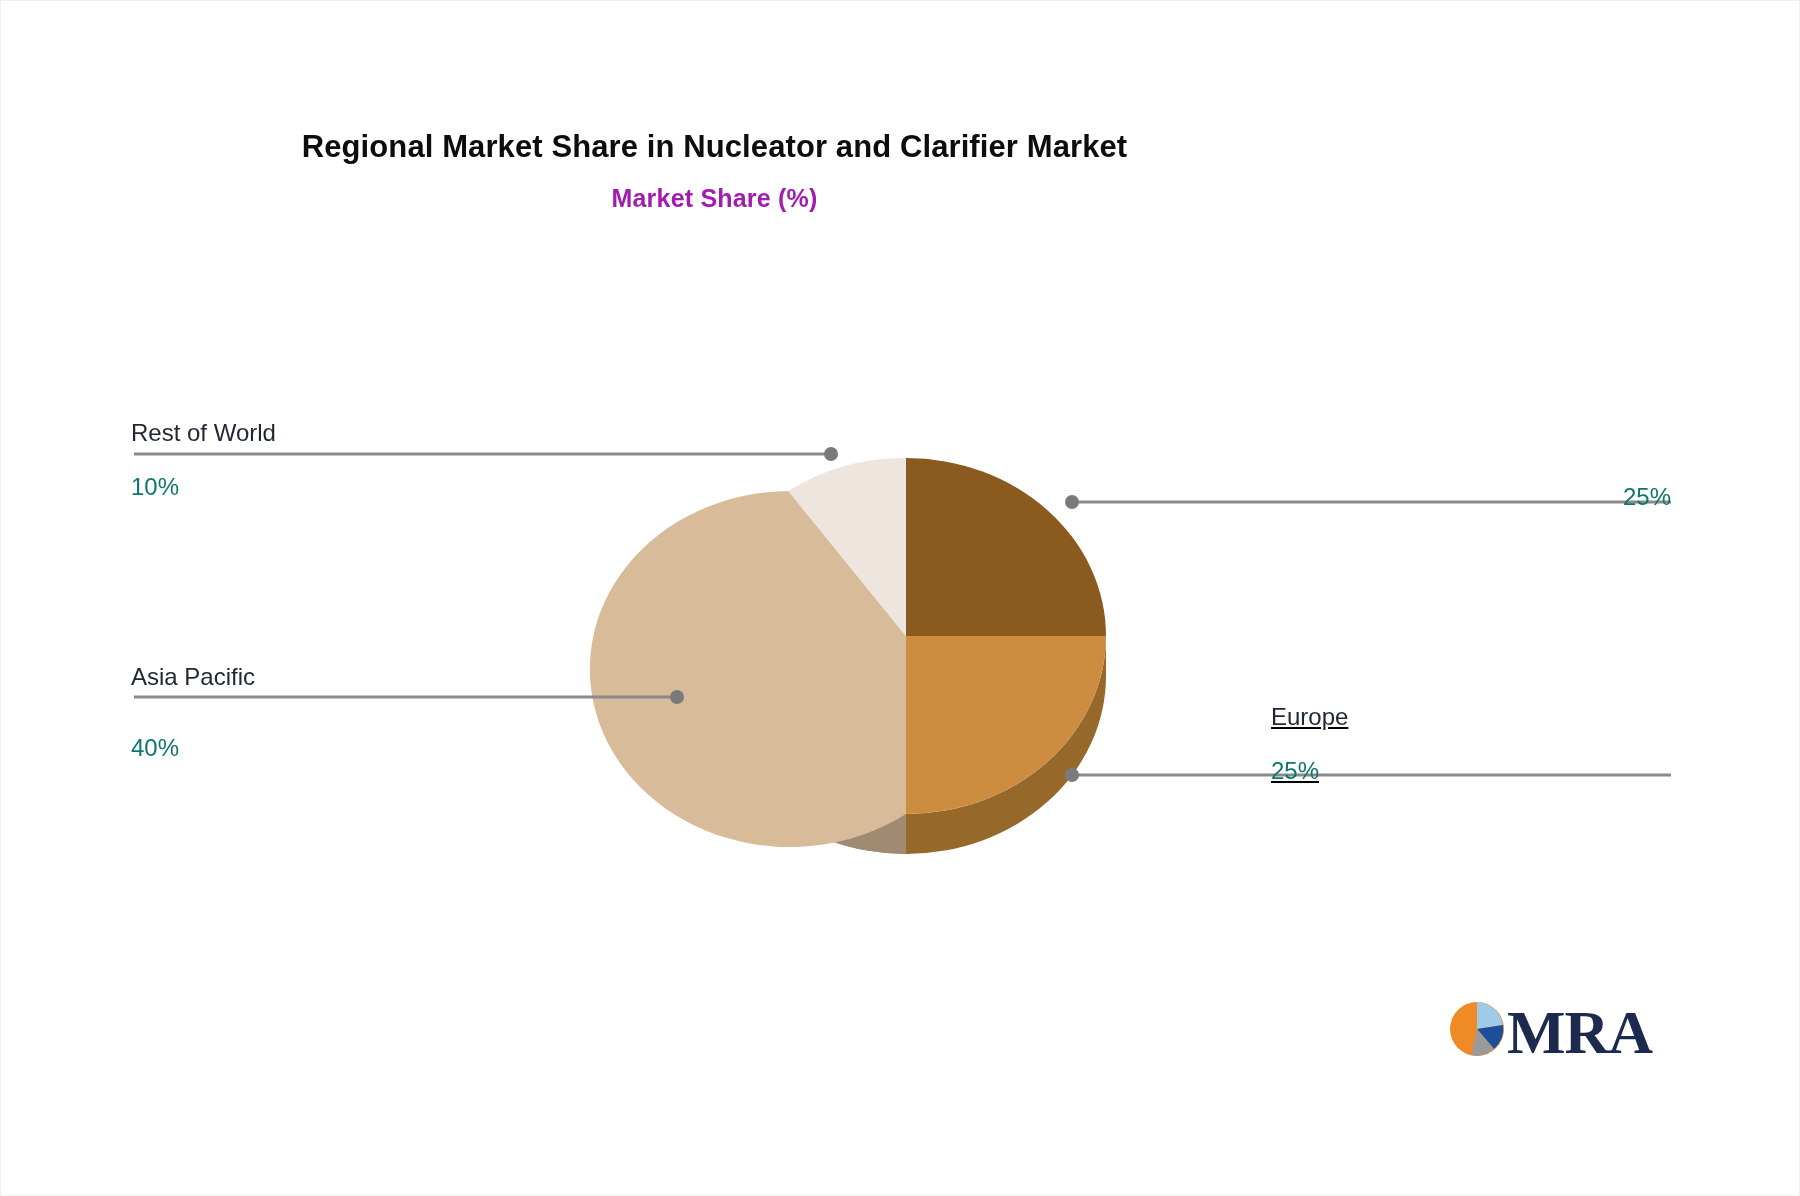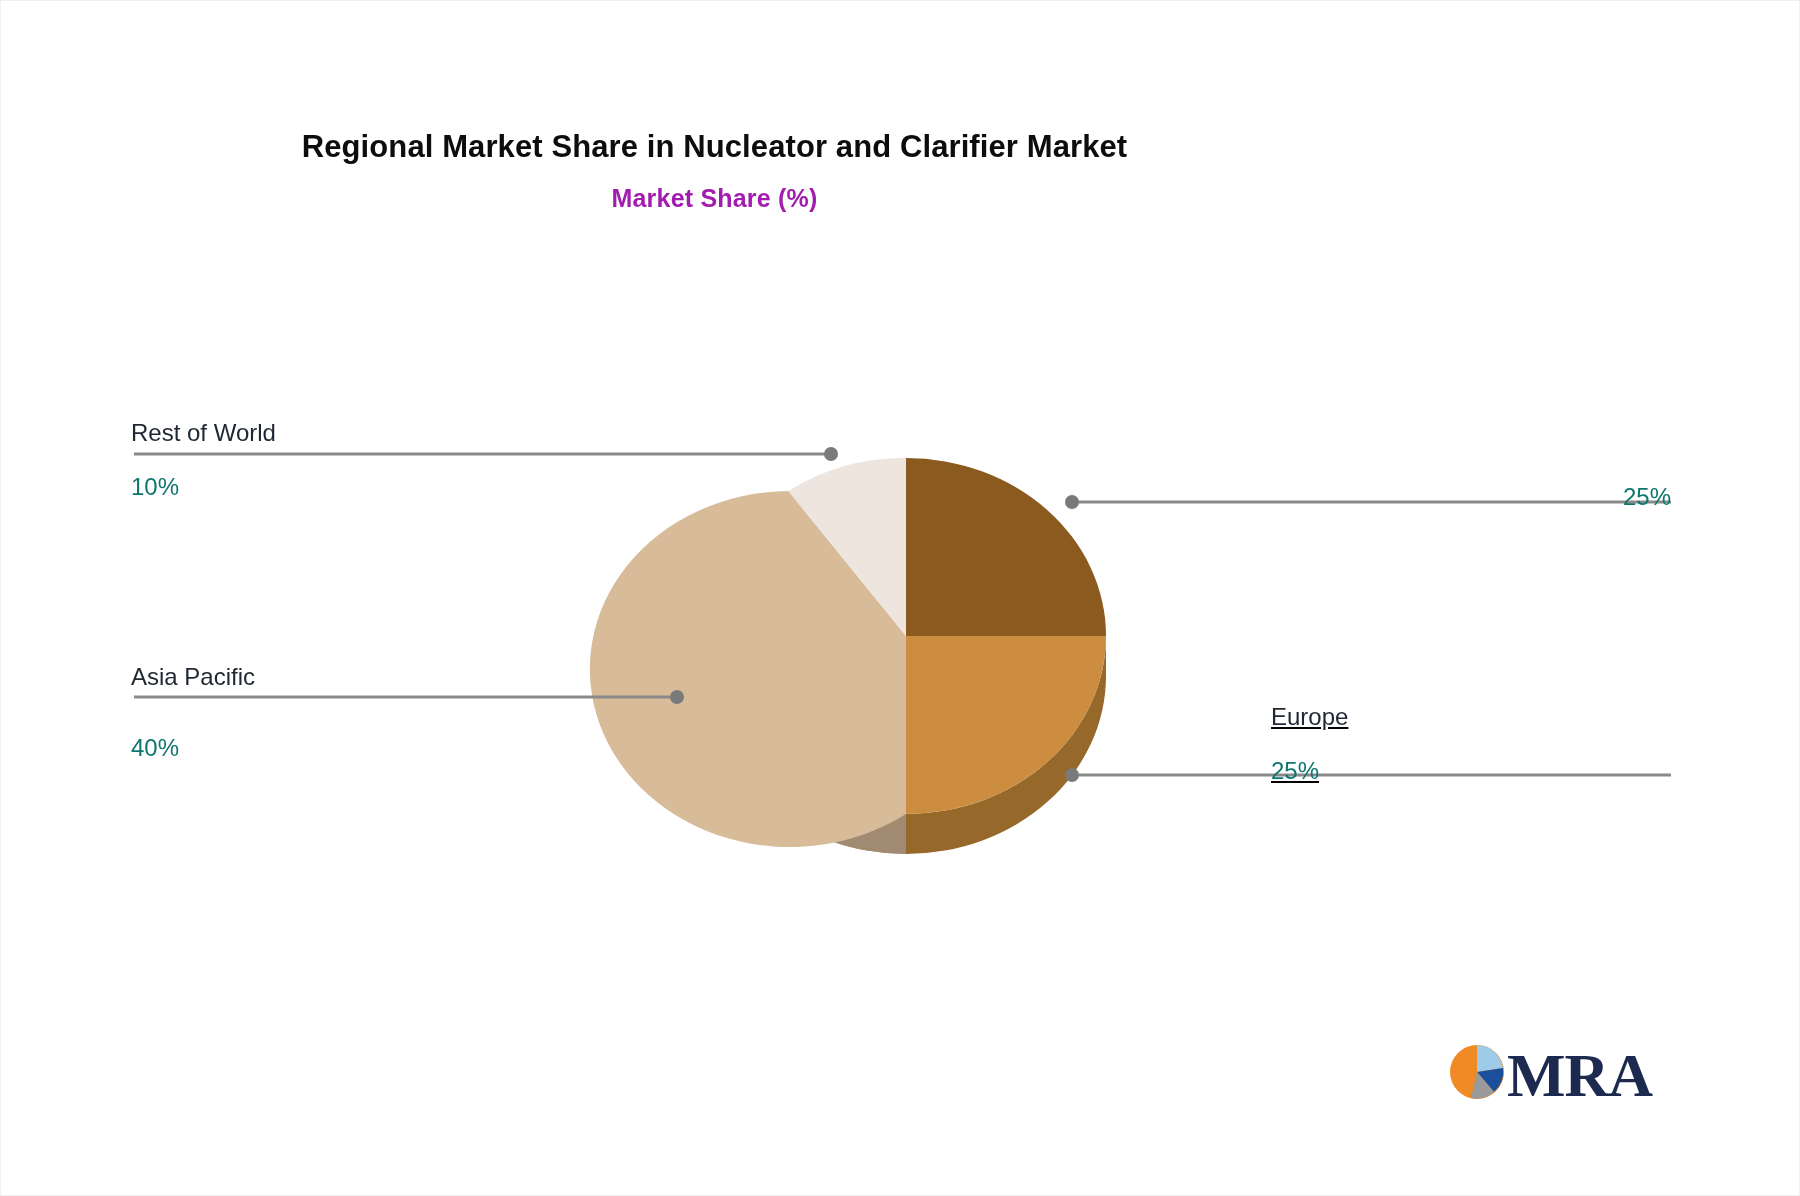--- a/index.html
+++ b/index.html
@@ -79,21 +79,21 @@
   
   #callout-rest-of-world { left: 130px; top: 416px; text-align: left; }
   #callout-asia-pacific  { left: 130px; top: 660px; text-align: left; }
   #callout-north-america { left: 1270px; top: 458px; width: 400px; text-align: right; }
   #callout-europe        { left: 1270px; top: 700px; width: 400px; text-align: left; text-decoration: underline; }
 
   
   .logo {
     position: absolute;
     left: 1448px;
-    top: 1038px;
+    top: 995px;
     width: 218px;
     height: 72px;
   }
   .logo-mark {
     position: absolute;
     left: 0;
     top: 5px;
     width: 56px;
     height: 56px;
   }

